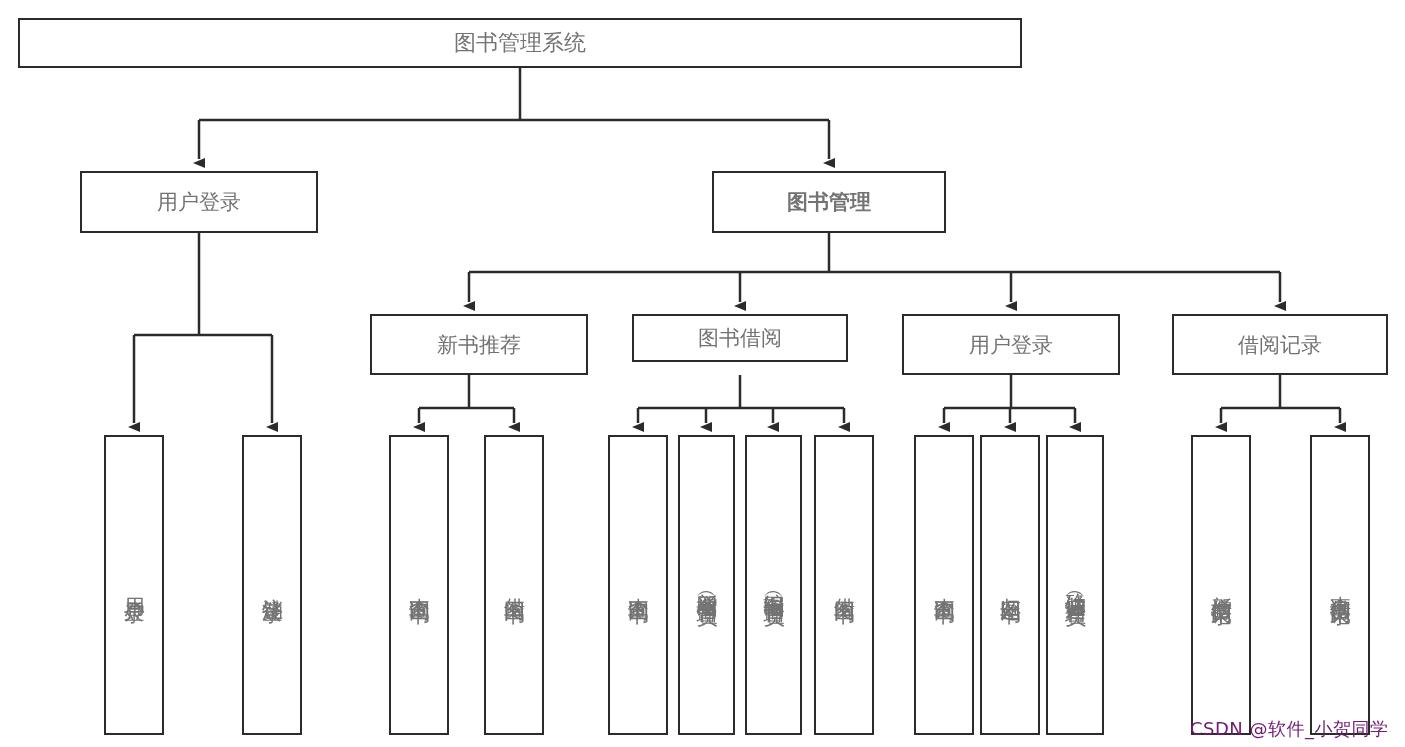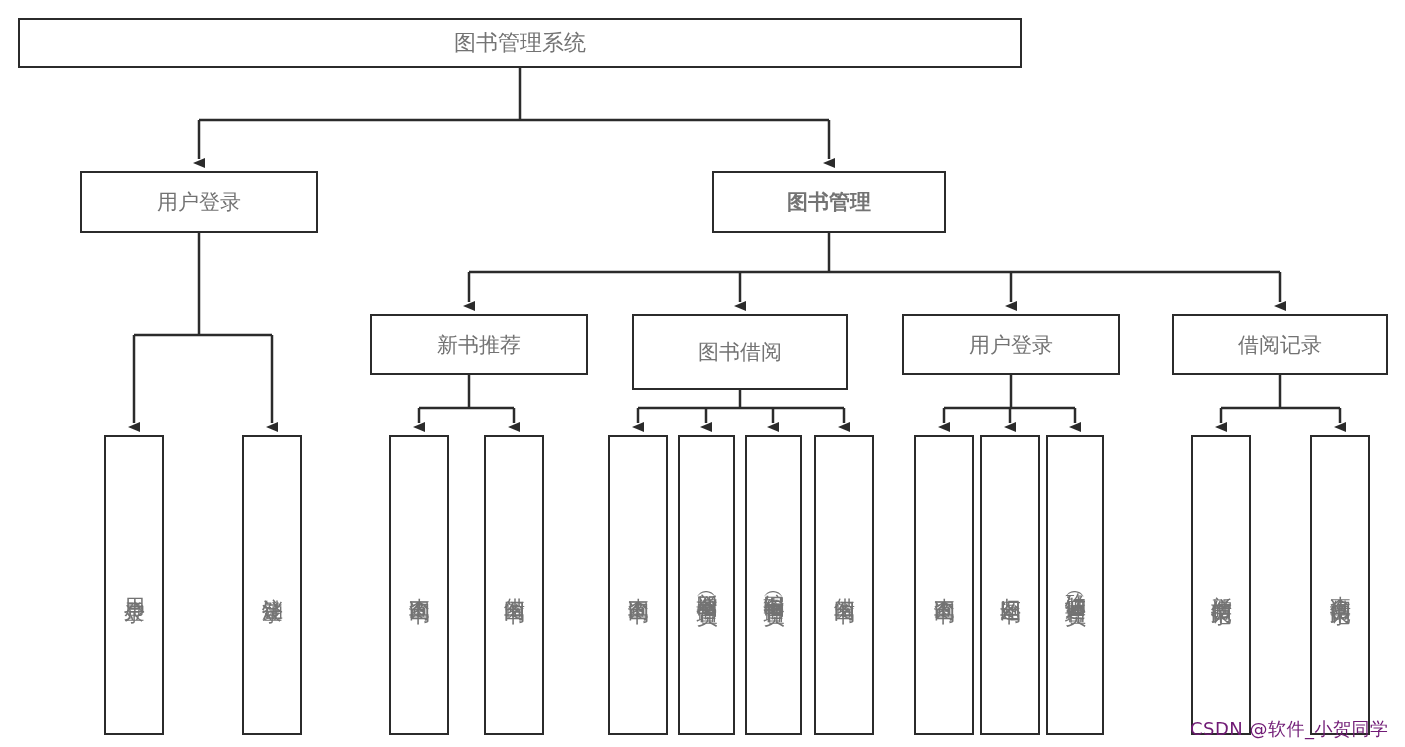--- a/index.html
+++ b/index.html
@@ -121,21 +121,21 @@
       </div>
       <div class="node level2" style="left: 80px; top: 171px; width: 238px; height: 62px;">
         <span class="label">用户登录</span>
       </div>
       <div class="node level2" style="left: 712px; top: 171px; width: 234px; height: 62px; font-weight: bold;">
         <span class="label">图书管理</span>
       </div>
       <div class="node level3" style="left: 360px; top: 314px; width: 218px; height: 61px; margin-left: 10px;">
         <span class="label">新书推荐</span>
       </div>
-      <div class="node level3" style="left: 632px; top: 314px; width: 216px; height: 76px;">
+      <div class="node level3" style="left: 632px; top: 314px; width: 216px; height: 48px;">
         <span class="label">图书借阅</span>
       </div>
       <div class="node level3" style="left: 902px; top: 314px; width: 218px; height: 61px;">
         <span class="label">用户登录</span>
       </div>
       <div class="node level3" style="left: 1172px; top: 314px; width: 216px; height: 61px;">
         <span class="label">借阅记录</span>
       </div>
       <div class="node leaf" style="left: 104px; top: 435px; width: 60px; height: 300px;">
         <span class="label">用户登录</span>

